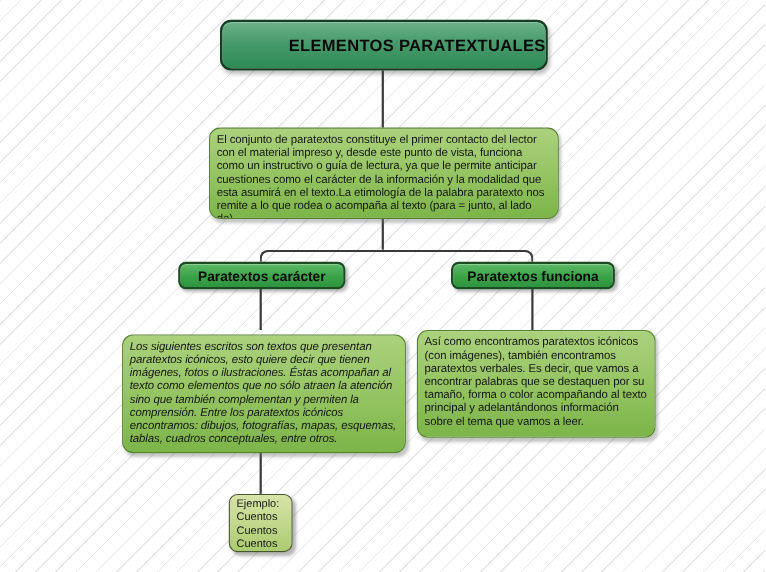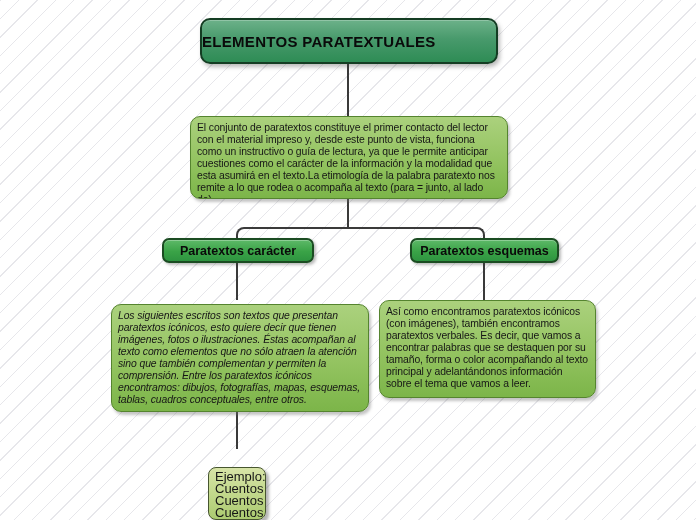--- a/index.html
+++ b/index.html
@@ -36,21 +36,21 @@
 
   
   .node-title {
     position: absolute;
     left: 200px; top: 18px;
     width: 298px; height: 46px;
     border: 2px solid #143d23;
     border-radius: 10px;
     background: linear-gradient(180deg, #6cb189 0%, #489a6c 45%, #2e8c55 100%);
     box-shadow: 2px 3px 4px rgba(60,60,60,.35), inset 0 1px 0 rgba(255,255,255,.25);
-    display: flex; align-items: center; justify-content: flex-start;
+    display: flex; align-items: center; justify-content: flex-end;
     font-weight: bold; font-size: 15px; letter-spacing: .3px;
     color: #0a0a0a;
   }
 
   .node-branch {
     position: absolute;
     height: 25px;
     border: 2px solid #1b4c22;
     border-radius: 7px;
     background: linear-gradient(180deg, #5db968 0%, #3aa347 55%, #2e9440 100%);
@@ -74,28 +74,28 @@
     letter-spacing: -0.1px;
     padding: 5px 6px;
     overflow: hidden;
   }
   .textbox.intro    { left: 190px; top: 116px; width: 318px; height: 83px; }
   .textbox.desc-ico { left: 111px; top: 304px; width: 258px; height: 108px; font-style: italic; }
   .textbox.desc-ver { left: 379px; top: 300px; width: 217px; height: 98px; }
 
   .example-box {
     position: absolute;
-    left: 208px; top: 467px;
+    left: 208px; top: 449px;
     width: 58px; height: 53px;
     border: 1.5px solid #47562f;
     border-radius: 8px;
     background: linear-gradient(180deg, #d7e4a7 0%, #c2d88c 50%, #abcb70 100%);
     box-shadow: 3px 3px 3px rgba(90,90,90,.45);
     color: #161616;
-    font-size: 13px;
+    font-size: 10px;
     line-height: 12px;
     padding: 3px 0 0 6px;
     overflow: hidden;
   }
 </style>
 </head>
 <body>
 
 <div class="canvas">
 
@@ -111,21 +111,21 @@
   </div>
 
   <div class="textbox intro">
     <span>El conjunto de paratextos constituye el primer contacto del lector con el material impreso y, desde este punto de vista, funciona como un instructivo o guía de lectura, ya que le permite anticipar cuestiones como el carácter de la información y la modalidad que esta asumirá en el texto.La etimología de la palabra paratexto nos remite a lo que rodea o acompaña al texto (para = junto, al lado de).</span>
   </div>
 
   <div class="node-branch iconicos">
     <span>Paratextos carácter</span>
   </div>
   <div class="node-branch verbales">
-    <span>Paratextos esquemas</span>
+    <span>Paratextos funciona</span>
   </div>
 
   <div class="textbox desc-ico">
     <span>Los siguientes escritos son textos que presentan paratextos icónicos, esto quiere decir que tienen imágenes, fotos o ilustraciones. Éstas acompañan al texto como elementos que no sólo atraen la atención sino que también complementan y permiten la comprensión. Entre los paratextos icónicos encontramos: dibujos, fotografías, mapas, esquemas, tablas, cuadros conceptuales, entre otros.</span>
   </div>
   <div class="textbox desc-ver">
     <span>Así como encontramos paratextos icónicos (con imágenes), también encontramos paratextos verbales. Es decir, que vamos a encontrar palabras que se destaquen por su tamaño, forma o color acompañando al texto principal y adelantándonos información sobre el tema que vamos a leer.</span>
   </div>
 
   <div class="example-box">

